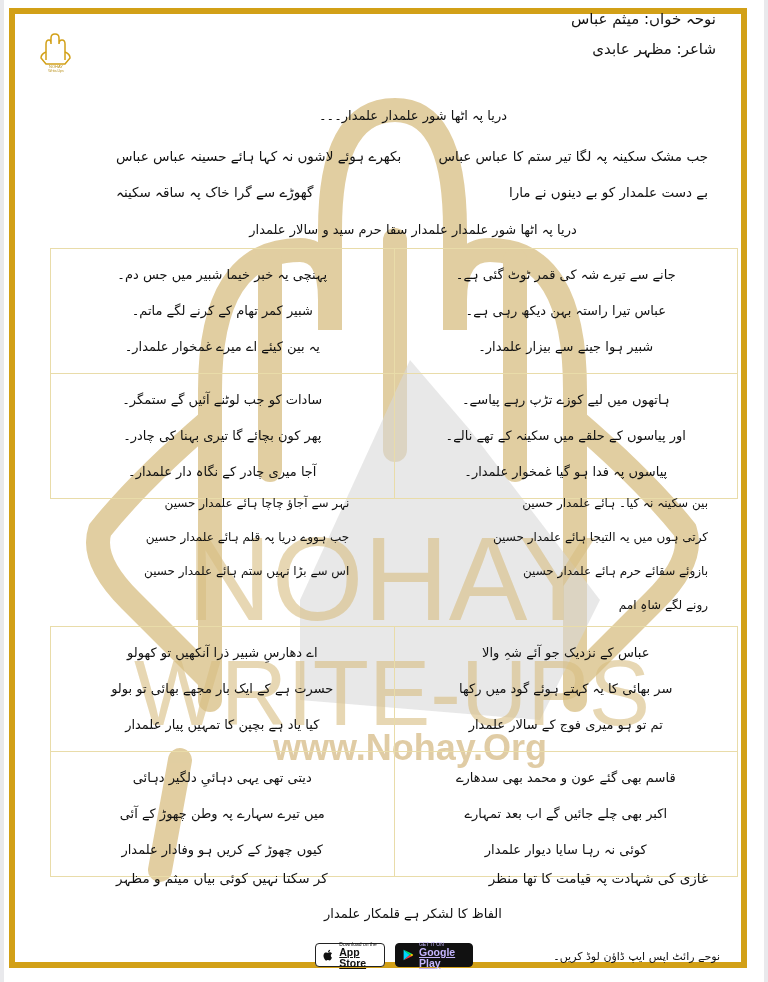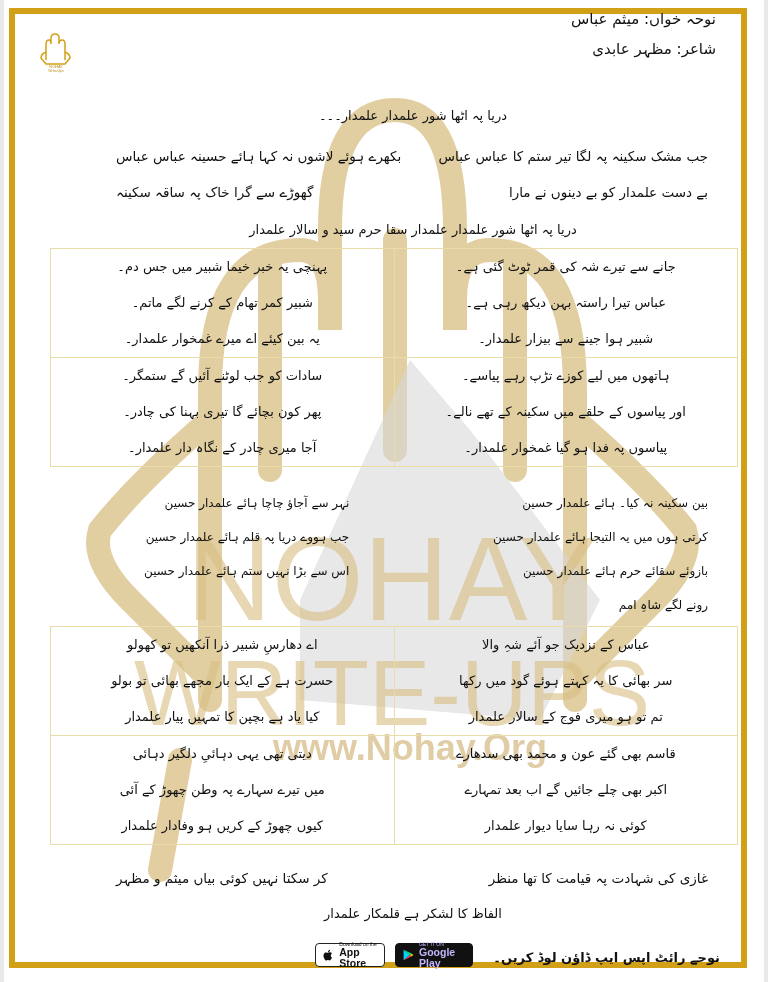--- a/index.html
+++ b/index.html
@@ -41,21 +41,21 @@
     position: absolute; left: 50px; width: 688px;
     border: 1px solid #e9dca9;
     box-sizing: border-box;
     border-collapse: collapse;
     table-layout: fixed;
   }
   .stanza-table td {
     border: 1px solid #e9dca9;
     vertical-align: middle;
     text-align: center;
-    padding: 0;
+    padding: 8px;
     font-size: 13px;
   }
   .stanza-table td div { height: 36px; line-height: 36px; white-space: nowrap; }
 
   .free-block { position: absolute; left: 50px; width: 688px; }
   .free-block .col-right { position: absolute; right: 30px; top: 0; text-align: right; }
   .free-block .col-left { position: absolute; left: 94px; top: 0; text-align: right; }
   .free-block .line { height: 24px; line-height: 24px; font-size: 12px; white-space: nowrap; }
 
   .footer-left {
@@ -65,22 +65,22 @@
   .badge {
     position: absolute; top: 943px; height: 24px; border-radius: 4px;
     display: flex; align-items: center; box-sizing: border-box;
     font-family: "Liberation Sans", sans-serif;
   }
   .badge-apple { left: 315px; width: 70px; background: #fff; border: 1px solid #222; color: #111; }
   .badge-google { left: 395px; width: 78px; background: #111; color: #c4b5fd; border: 1px solid #111; }
   .badge .b-icon { width: 16px; height: 16px; margin: 0 4px 0 5px; display: inline-block; }
   .badge .b-text { display: flex; flex-direction: column; line-height: 1; }
   .badge .b-small { font-size: 5px; }
-  .badge .b-big { font-size: 10.5px; font-weight: bold; }
-  .footer-right { position: absolute; right: 48px; top: 950px; font-size: 13px; font-weight: bold; }
+  .badge .b-big { font-size: 10.5px; font-weight: bold; text-decoration: underline; }
+  .footer-right { position: absolute; right: 48px; top: 950px; font-size: 11px; }
 </style>
 </head>
 <body>
 
 <div class="page"></div>
 <div class="frame"></div>
 
 <svg class="watermark" viewBox="0 0 768 982">
   <g fill="none" stroke="#d8be82" stroke-width="24" opacity="0.75" stroke-linecap="round">
     <path d="M210 700 L210 390 Q210 250 300 250 Q330 250 330 300 L330 330 L330 230 Q330 110 395 110 Q455 110 455 230 L455 330 L455 300 Q455 250 490 250 Q575 250 575 390 L575 700"></path>

